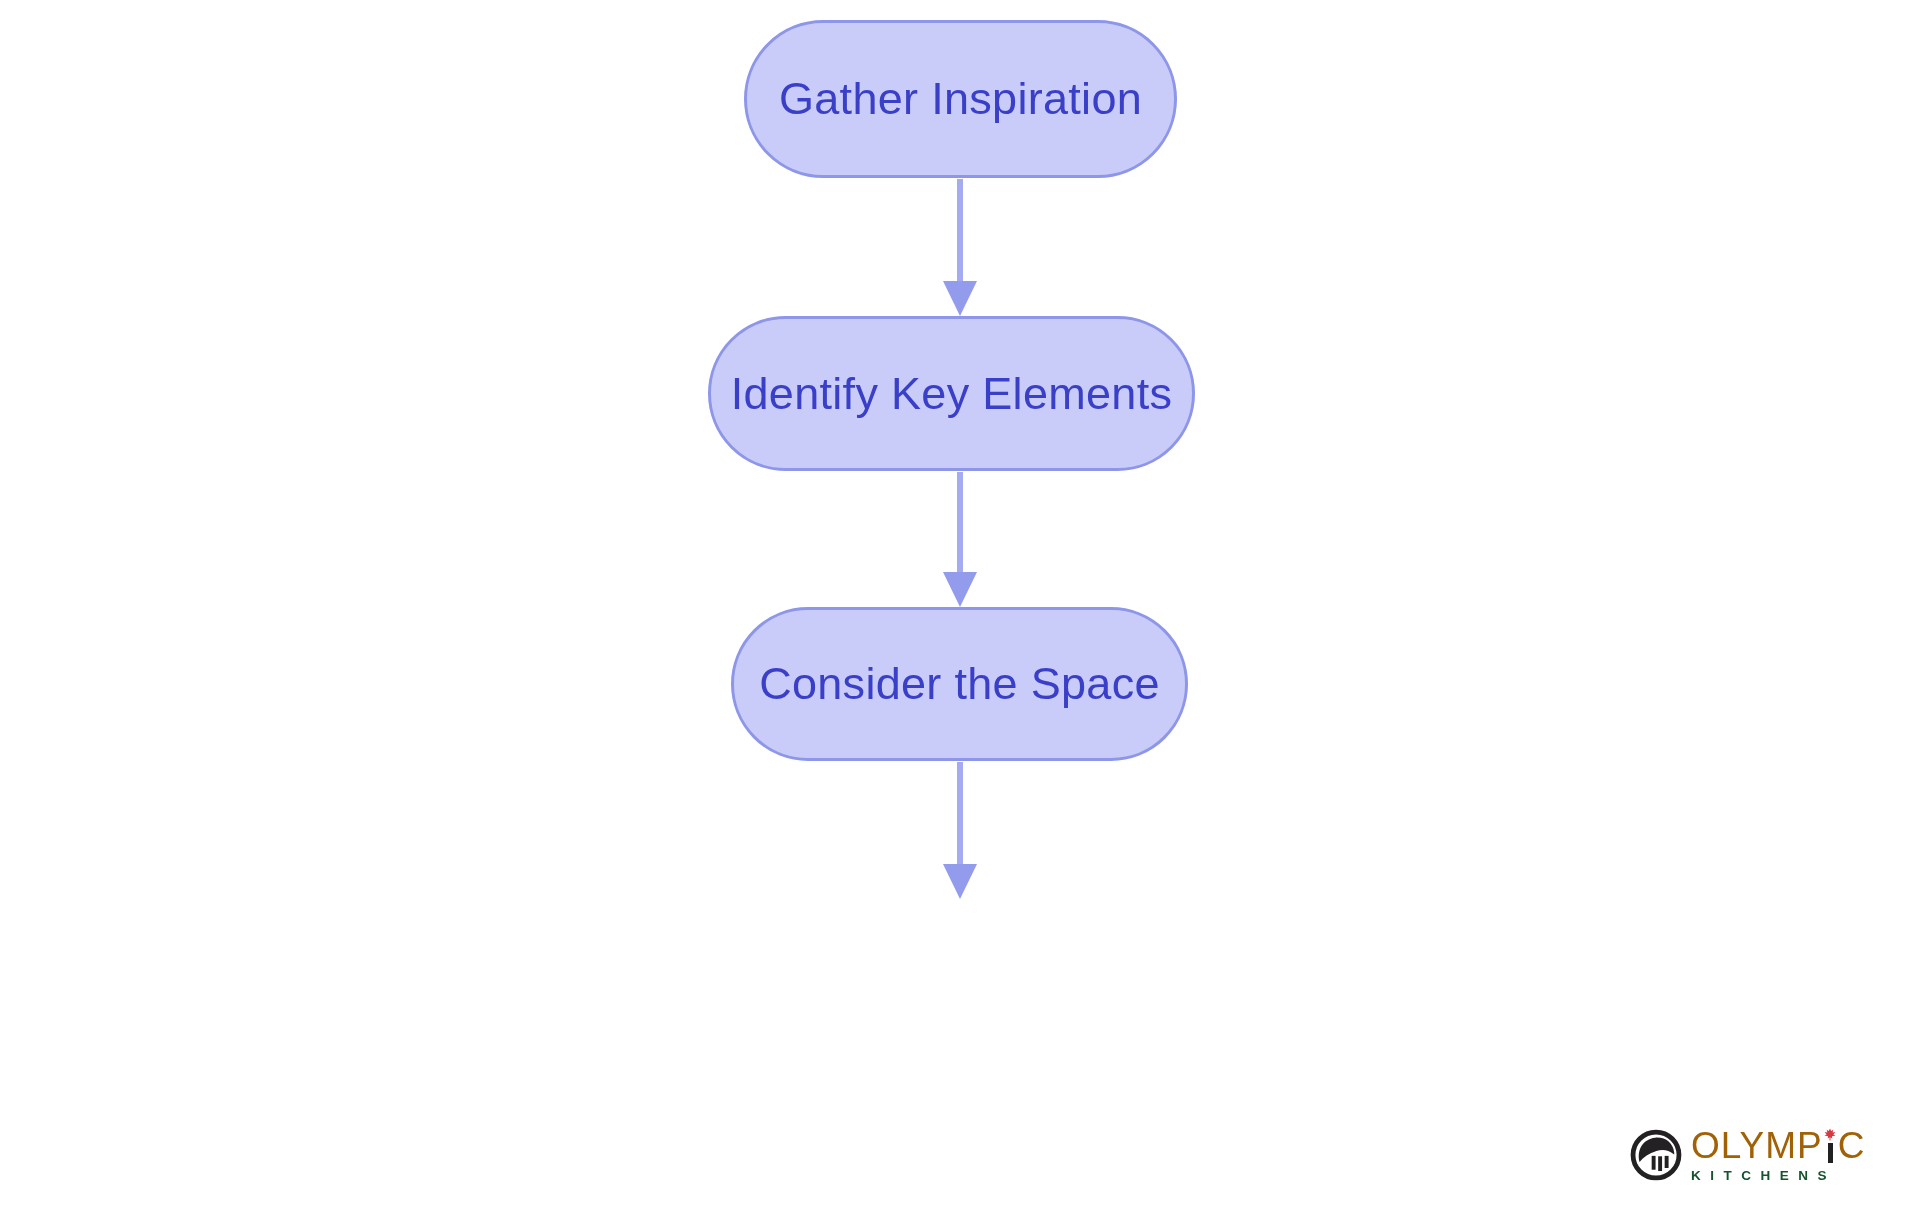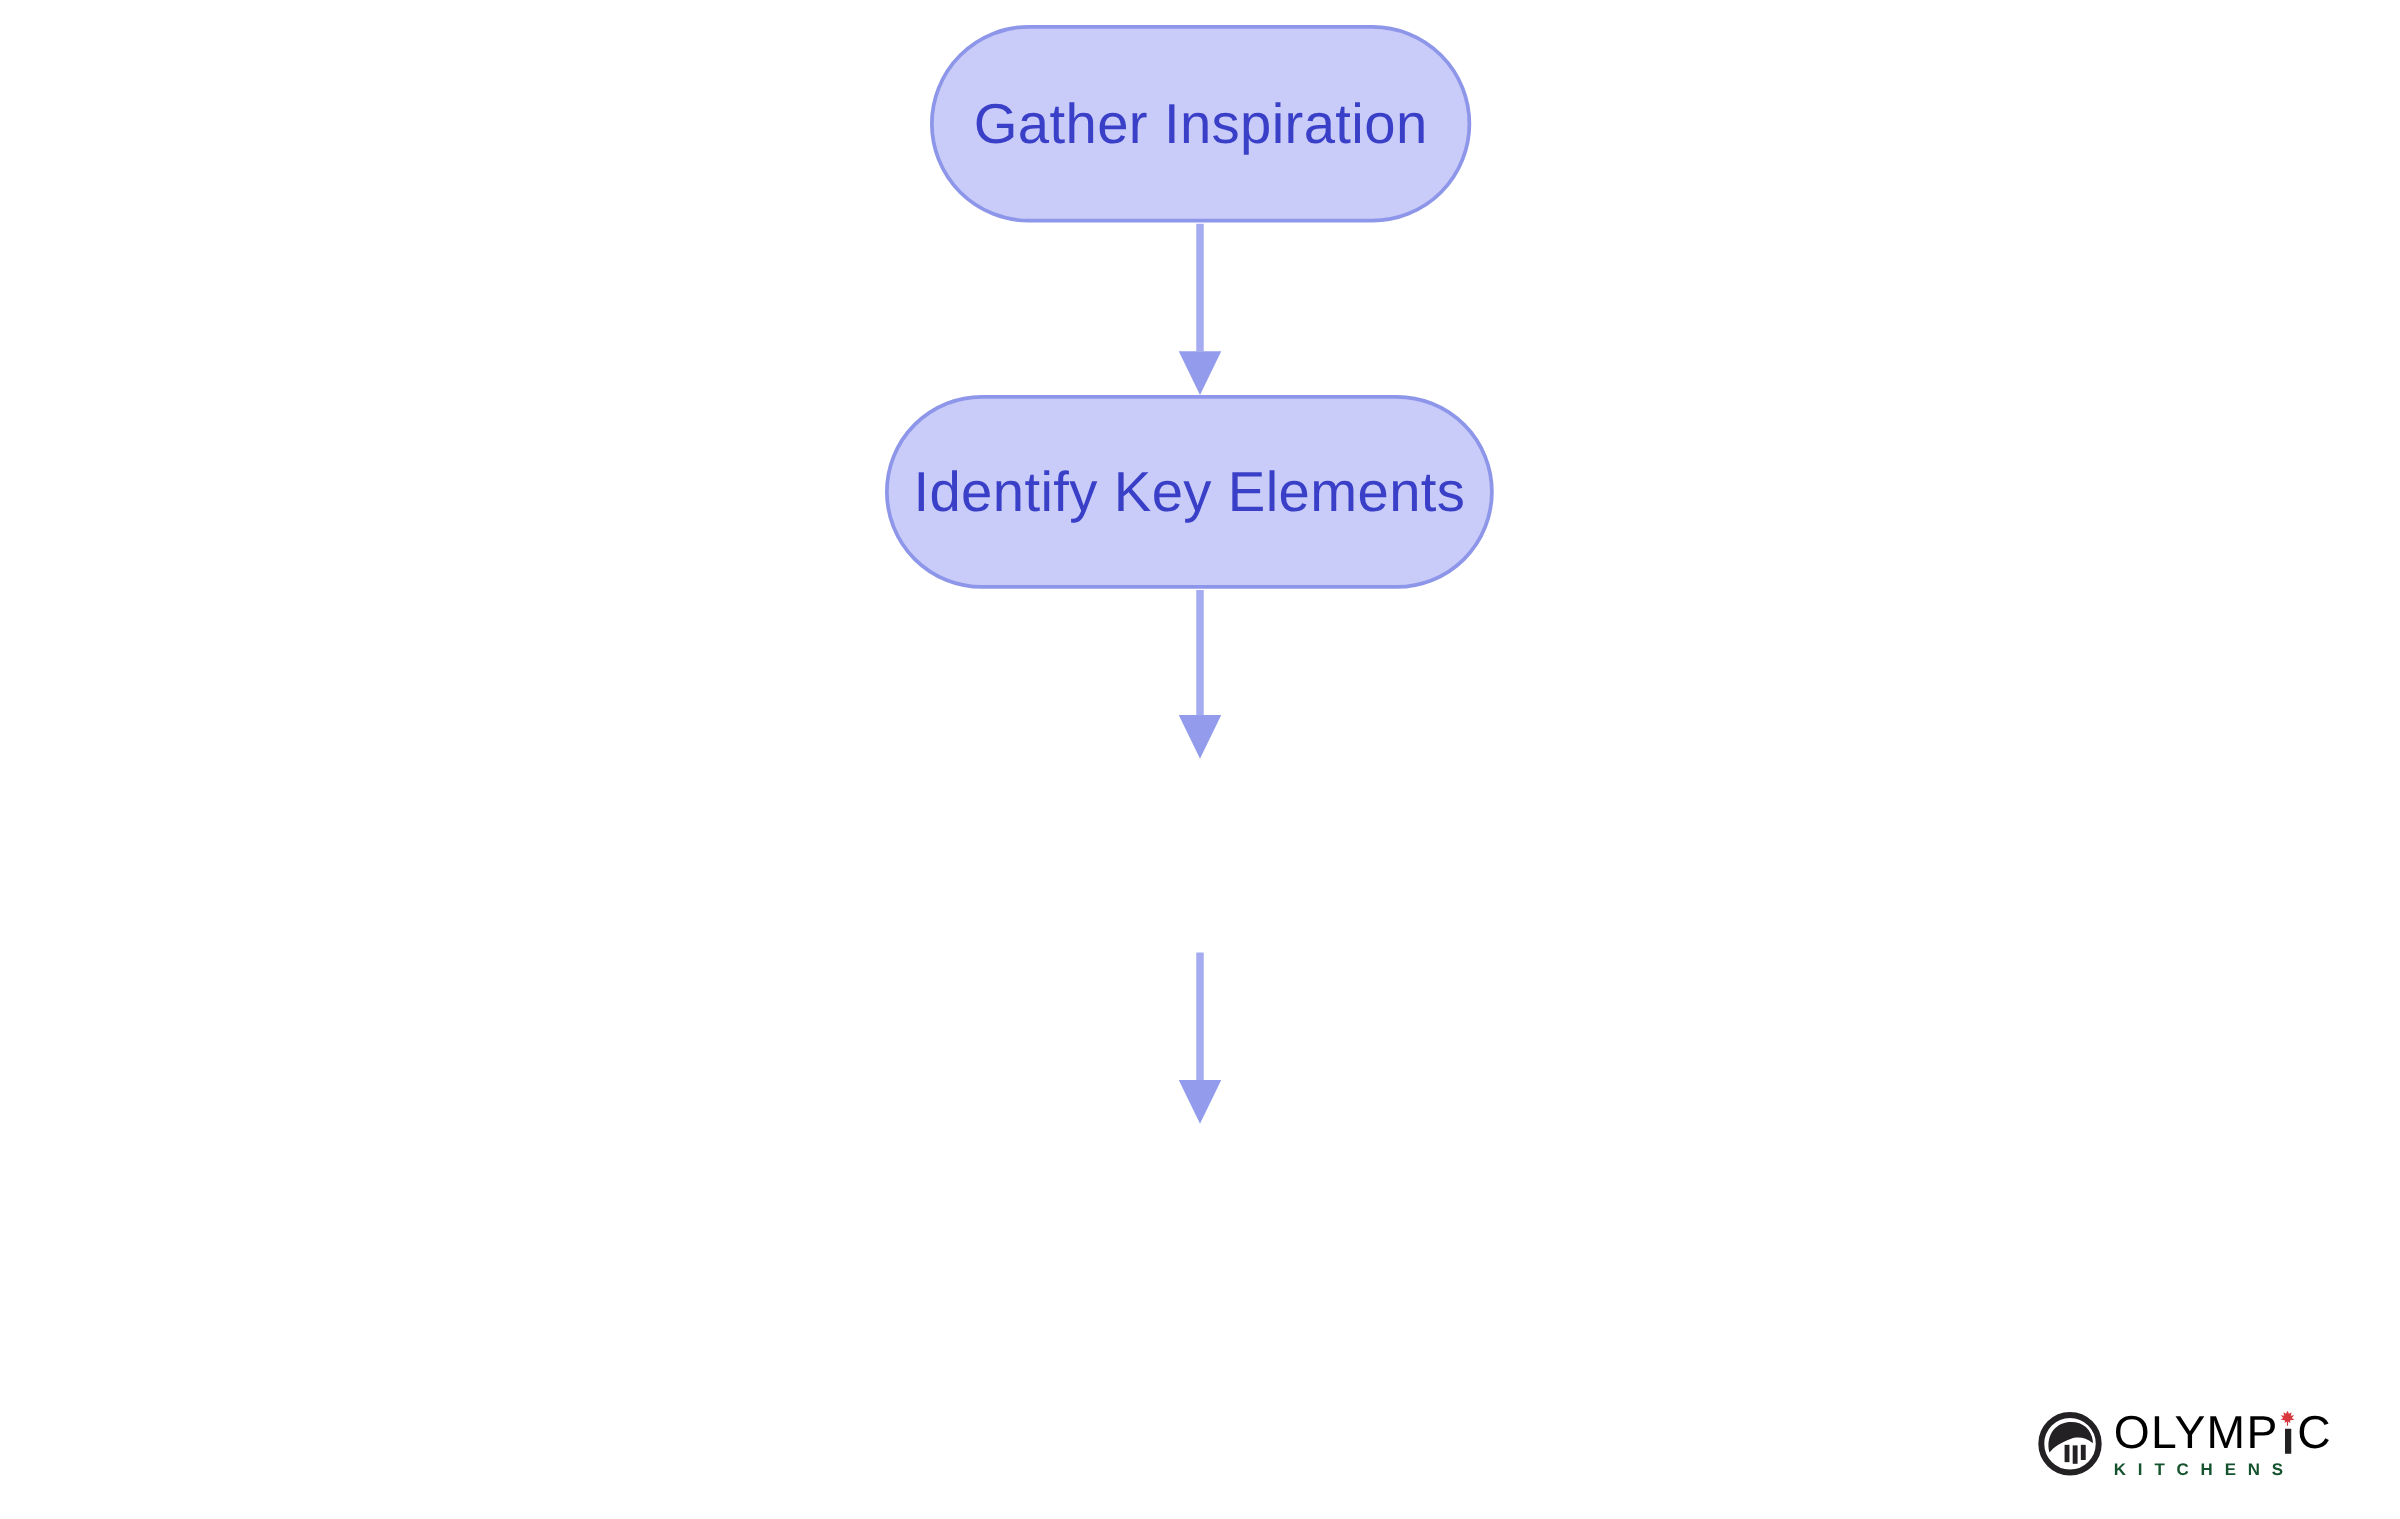--- a/index.html
+++ b/index.html
@@ -71,21 +71,21 @@
     gap: 9px;
   }
   .logo-icon svg { display: block; }
   .logo-text { display: flex; flex-direction: column; }
   .logo-brand {
     display: flex;
     align-items: baseline;
     font-size: 37px;
     line-height: 34px;
     letter-spacing: 1px;
-    color: #000000;
+    color: #a16207;
     font-weight: 400;
   }
   .logo-i {
     position: relative;
     display: inline-block;
     width: 5px;
     height: 20px;
     background: #232123;
     margin: 0 5px;
     align-self: flex-end;
@@ -122,20 +122,23 @@
 
   <div class="flow-node node-2">
     <span>Identify Key Elements</span>
   </div>
 
   <div class="flow-arrow arrow-2">
     <div class="arrow-line"></div>
     <div class="arrow-head"></div>
   </div>
 
+  <div class="flow-node node-3">
+    <span>Consider the Space</span>
+  </div>
 
   <div class="flow-arrow arrow-3">
     <div class="arrow-line"></div>
     <div class="arrow-head"></div>
   </div>
 
 
   <div class="logo">
     <div class="logo-icon">
       <svg width="52" height="52" viewBox="0 0 60 60">

